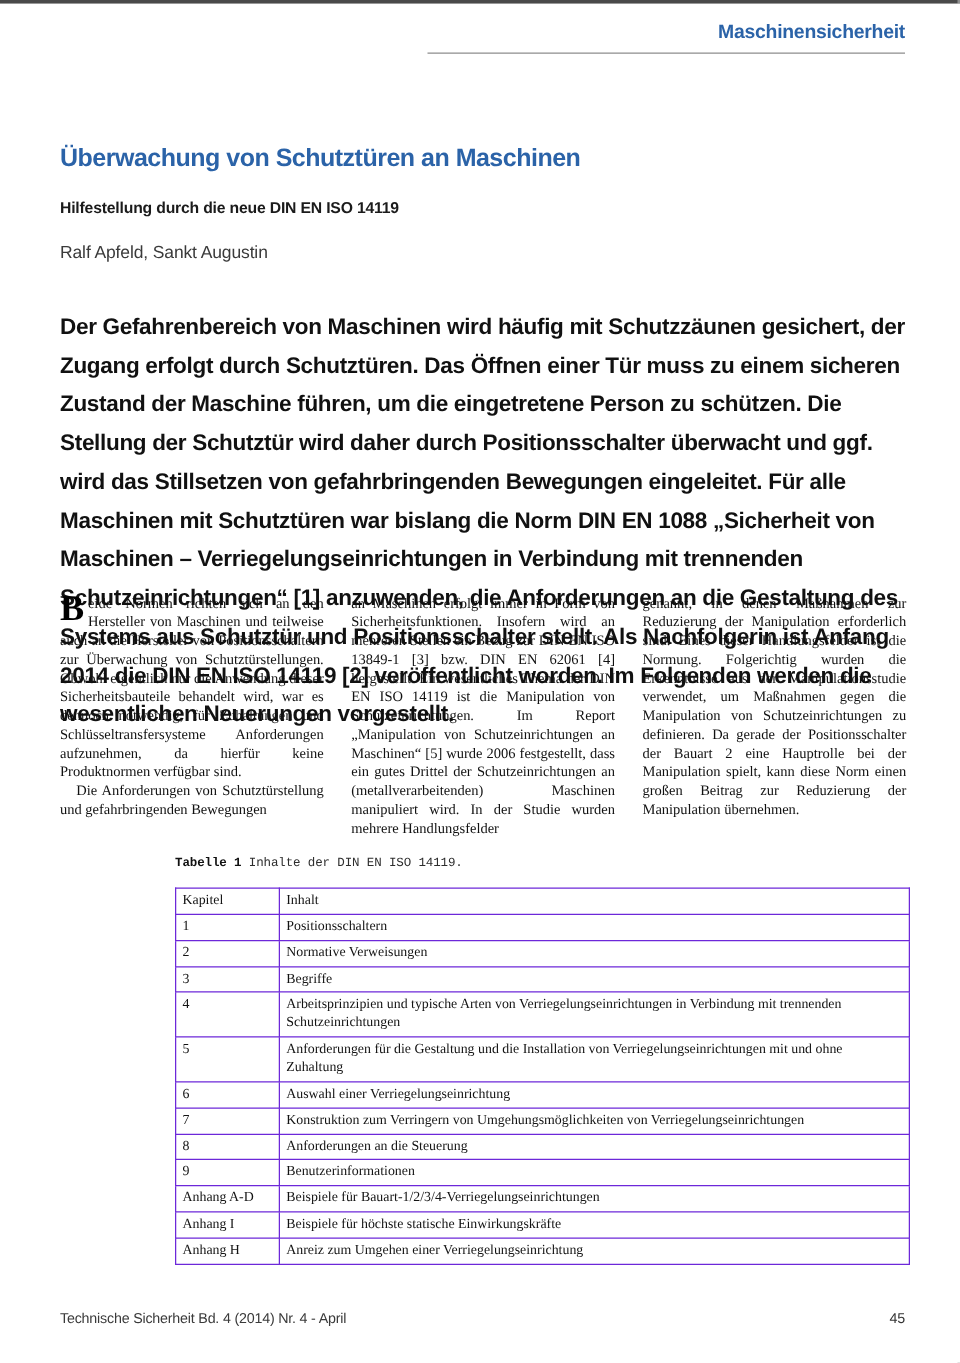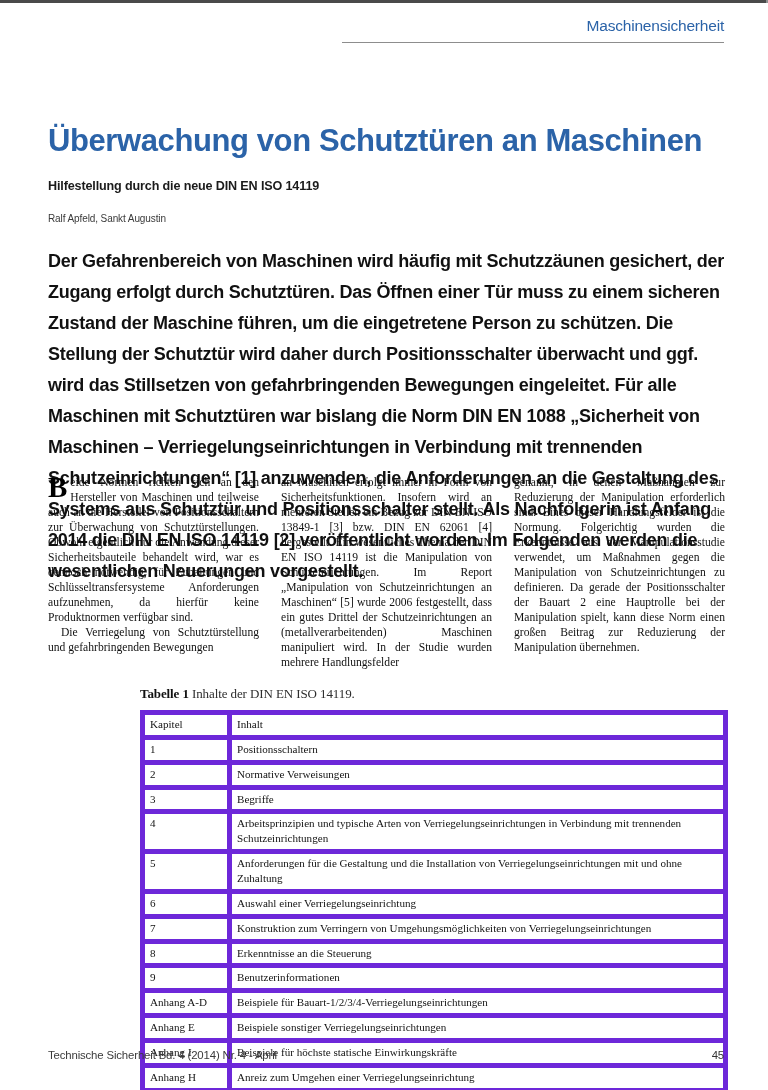--- a/index.html
+++ b/index.html
@@ -43,57 +43,57 @@
   .header {
     position: absolute;
     top: 14px;
     left: 48px;
     right: 44px;
   }
   .header-title {
     text-align: right;
     color: #2b63a8;
     font-size: 15.5px;
-    font-weight: normal;
+    font-weight: bold;
     letter-spacing: -0.2px;
     font-family: "Liberation Sans", sans-serif;
   }
   .header-rule {
     margin-top: 7px;
     margin-left: 294px;
     height: 1px;
     background: #8d8d8d;
   }
 
   
   .title-block {
     position: absolute;
     top: 100px;
     left: 48px;
     right: 44px;
   }
   .article-title {
     color: #2b63a8;
-    font-size: 31px;
+    font-size: 20px;
     font-weight: bold;
     letter-spacing: -0.4px;
     line-height: 1.12;
     font-family: "Liberation Sans", sans-serif;
   }
   .article-subtitle {
     margin-top: 20px;
     color: #1b1b1b;
     font-size: 12.6px;
     font-weight: bold;
     letter-spacing: -0.15px;
   }
   .article-author {
     margin-top: 20px;
     color: #3a3a3a;
-    font-size: 10px;
+    font-size: 14px;
     font-weight: normal;
     letter-spacing: -0.1px;
   }
 
   
   .lead {
     position: absolute;
     top: 243px;
     left: 48px;
     width: 678px;
@@ -142,24 +142,24 @@
     padding-right: 3px;
     padding-top: 1px;
     color: #000000;
   }
 
   
   .table-caption {
     position: absolute;
     top: 683px;
     left: 140px;
-    font-size: 13px;
+    font-size: 10px;
     color: #2d2d2d;
     letter-spacing: -0.1px;
-    font-family: Liberation Serif, serif;
+    font-family: Liberation Mono, monospace;
   }
   .table-caption b {
     color: #111111;
     font-weight: bold;
   }
 
   
   .data-table-wrap {
     position: absolute;
     top: 707px;
@@ -167,21 +167,21 @@
     width: 588px;
   }
   table.data-table {
     border-collapse: collapse;
     width: 588px;
     font-family: "Liberation Serif", serif;
     font-size: 11.1px;
     color: #131313;
   }
   table.data-table td {
-    border: 5px solid #6d28d9;
+    border: 1px solid #6d28d9;
     padding: 2px 5px 3px 5px;
     vertical-align: top;
     line-height: 1.34;
   }
   table.data-table td.c-kapitel {
     width: 72px;
     white-space: nowrap;
   }
 
   
@@ -220,21 +220,21 @@
     <div class="article-subtitle">Hilfestellung durch die neue DIN EN ISO 14119</div>
     <div class="article-author">Ralf Apfeld, Sankt Augustin</div>
   </div>
 
   <div class="lead">Der Gefahrenbereich von Maschinen wird häufig mit Schutzzäunen gesichert, der Zugang erfolgt durch Schutztüren. Das Öffnen einer Tür muss zu einem sicheren Zustand der Maschine führen, um die eingetretene Person zu schützen. Die Stellung der Schutztür wird daher durch Positionsschalter überwacht und ggf. wird das Stillsetzen von gefahrbringenden Bewegungen eingeleitet. Für alle Maschinen mit Schutztüren war bislang die Norm DIN EN 1088 „Sicherheit von Maschinen – Verriegelungseinrichtungen in Verbindung mit trennenden Schutzeinrichtungen“ [1] anzuwenden, die Anforderungen an die Gestaltung des Systems aus Schutztür und Positionsschalter stellt. Als Nachfolgerin ist Anfang 2014 die DIN EN ISO 14119 [2] veröffentlicht worden. Im Folgenden werden die wesentlichen Neuerungen vorgestellt.</div>
 
   <div class="columns">
 
     <div class="col">
       <p class="dropcap-para"><span class="dropcap">B</span><span>eide Normen richten sich an den Hersteller von Maschinen und teilweise auch an die Hersteller von Positionsschaltern zur Überwachung von Schutztürstellungen. Obwohl eigentlich nur die Anwendung dieser Sicherheitsbauteile behandelt wird, war es dennoch notwendig, für Zuhaltungen und Schlüsseltransfersysteme Anforderungen aufzunehmen, da hierfür keine Produktnormen verfügbar sind.</span></p>
-      <p class="indent">Die Verriegelung von Schutztürstellung und gefahrbringenden Bewegungen</p>
+      <p class="indent">Die Anforderungen von Schutztürstellung und gefahrbringenden Bewegungen</p>
     </div>
 
     <div class="col">
       <p>an Maschinen erfolgt immer in Form von Sicherheitsfunktionen. Insofern wird an mehreren Stellen ein Bezug zur DIN EN ISO 13849-1 [3] bzw. DIN EN 62061 [4] hergestellt. Ein wesentliches Thema der DIN EN ISO 14119 ist die Manipulation von Schutzeinrichtungen. Im Report „Manipulation von Schutzeinrichtungen an Maschinen“ [5] wurde 2006 festgestellt, dass ein gutes Drittel der Schutzeinrichtungen an (metallverarbeitenden) Maschinen manipuliert wird. In der Studie wurden mehrere Handlungsfelder</p>
     </div>
 
     <div class="col">
       <p>genannt, in denen Maßnahmen zur Reduzierung der Manipulation erforderlich sind. Eines dieser Handlungsfelder ist die Normung. Folgerichtig wurden die Erkenntnisse aus der Manipulationsstudie verwendet, um Maßnahmen gegen die Manipulation von Schutzeinrichtungen zu definieren. Da gerade der Positionsschalter der Bauart 2 eine Hauptrolle bei der Manipulation spielt, kann diese Norm einen großen Beitrag zur Reduzierung der Manipulation übernehmen.</p>
     </div>
 
@@ -275,33 +275,29 @@
           <tr>
             <td class="c-kapitel">6</td>
             <td class="c-inhalt">Auswahl einer Verriegelungseinrichtung</td>
           </tr>
           <tr>
             <td class="c-kapitel">7</td>
             <td class="c-inhalt">Konstruktion zum Verringern von Umgehungsmöglichkeiten von Verriegelungseinrichtungen</td>
           </tr>
           <tr>
             <td class="c-kapitel">8</td>
-            <td class="c-inhalt">Erkenntnisse an die Steuerung</td>
+            <td class="c-inhalt">Anforderungen an die Steuerung</td>
           </tr>
           <tr>
             <td class="c-kapitel">9</td>
             <td class="c-inhalt">Benutzerinformationen</td>
           </tr>
           <tr>
             <td class="c-kapitel">Anhang A-D</td>
             <td class="c-inhalt">Beispiele für Bauart-1/2/3/4-Verriegelungseinrichtungen</td>
-          </tr>
-          <tr>
-            <td class="c-kapitel">Anhang E</td>
-            <td class="c-inhalt">Beispiele sonstiger Verriegelungseinrichtungen</td>
           </tr>
           <tr>
             <td class="c-kapitel">Anhang I</td>
             <td class="c-inhalt">Beispiele für höchste statische Einwirkungskräfte</td>
           </tr>
           <tr>
             <td class="c-kapitel">Anhang H</td>
             <td class="c-inhalt">Anreiz zum Umgehen einer Verriegelungseinrichtung</td>
           </tr>
         </tbody>

